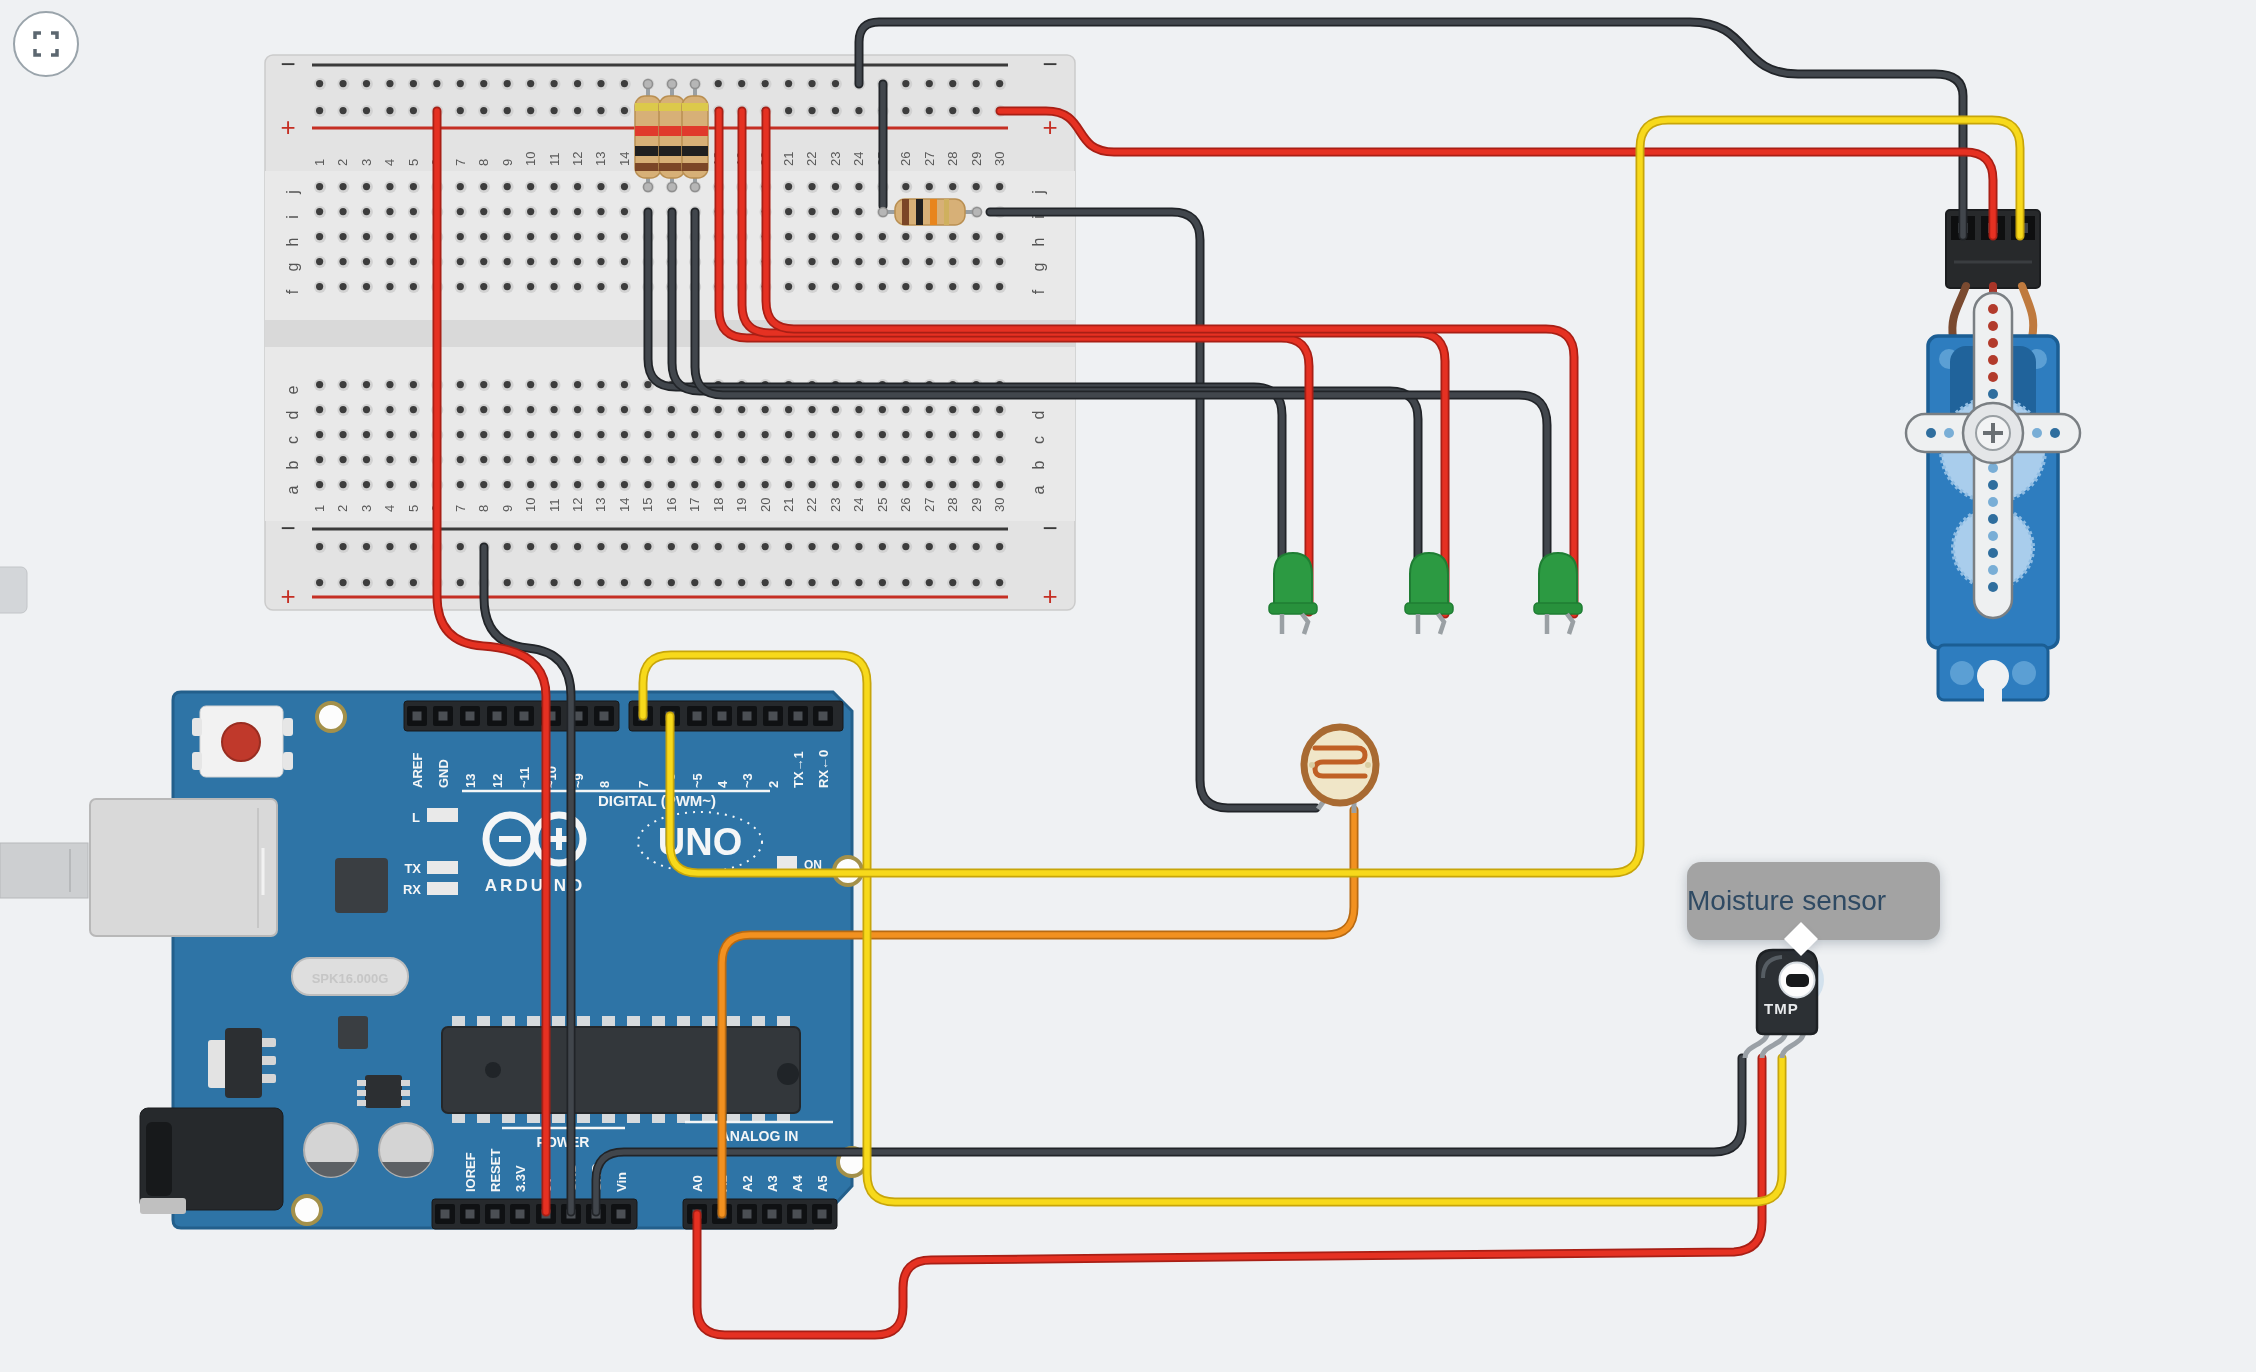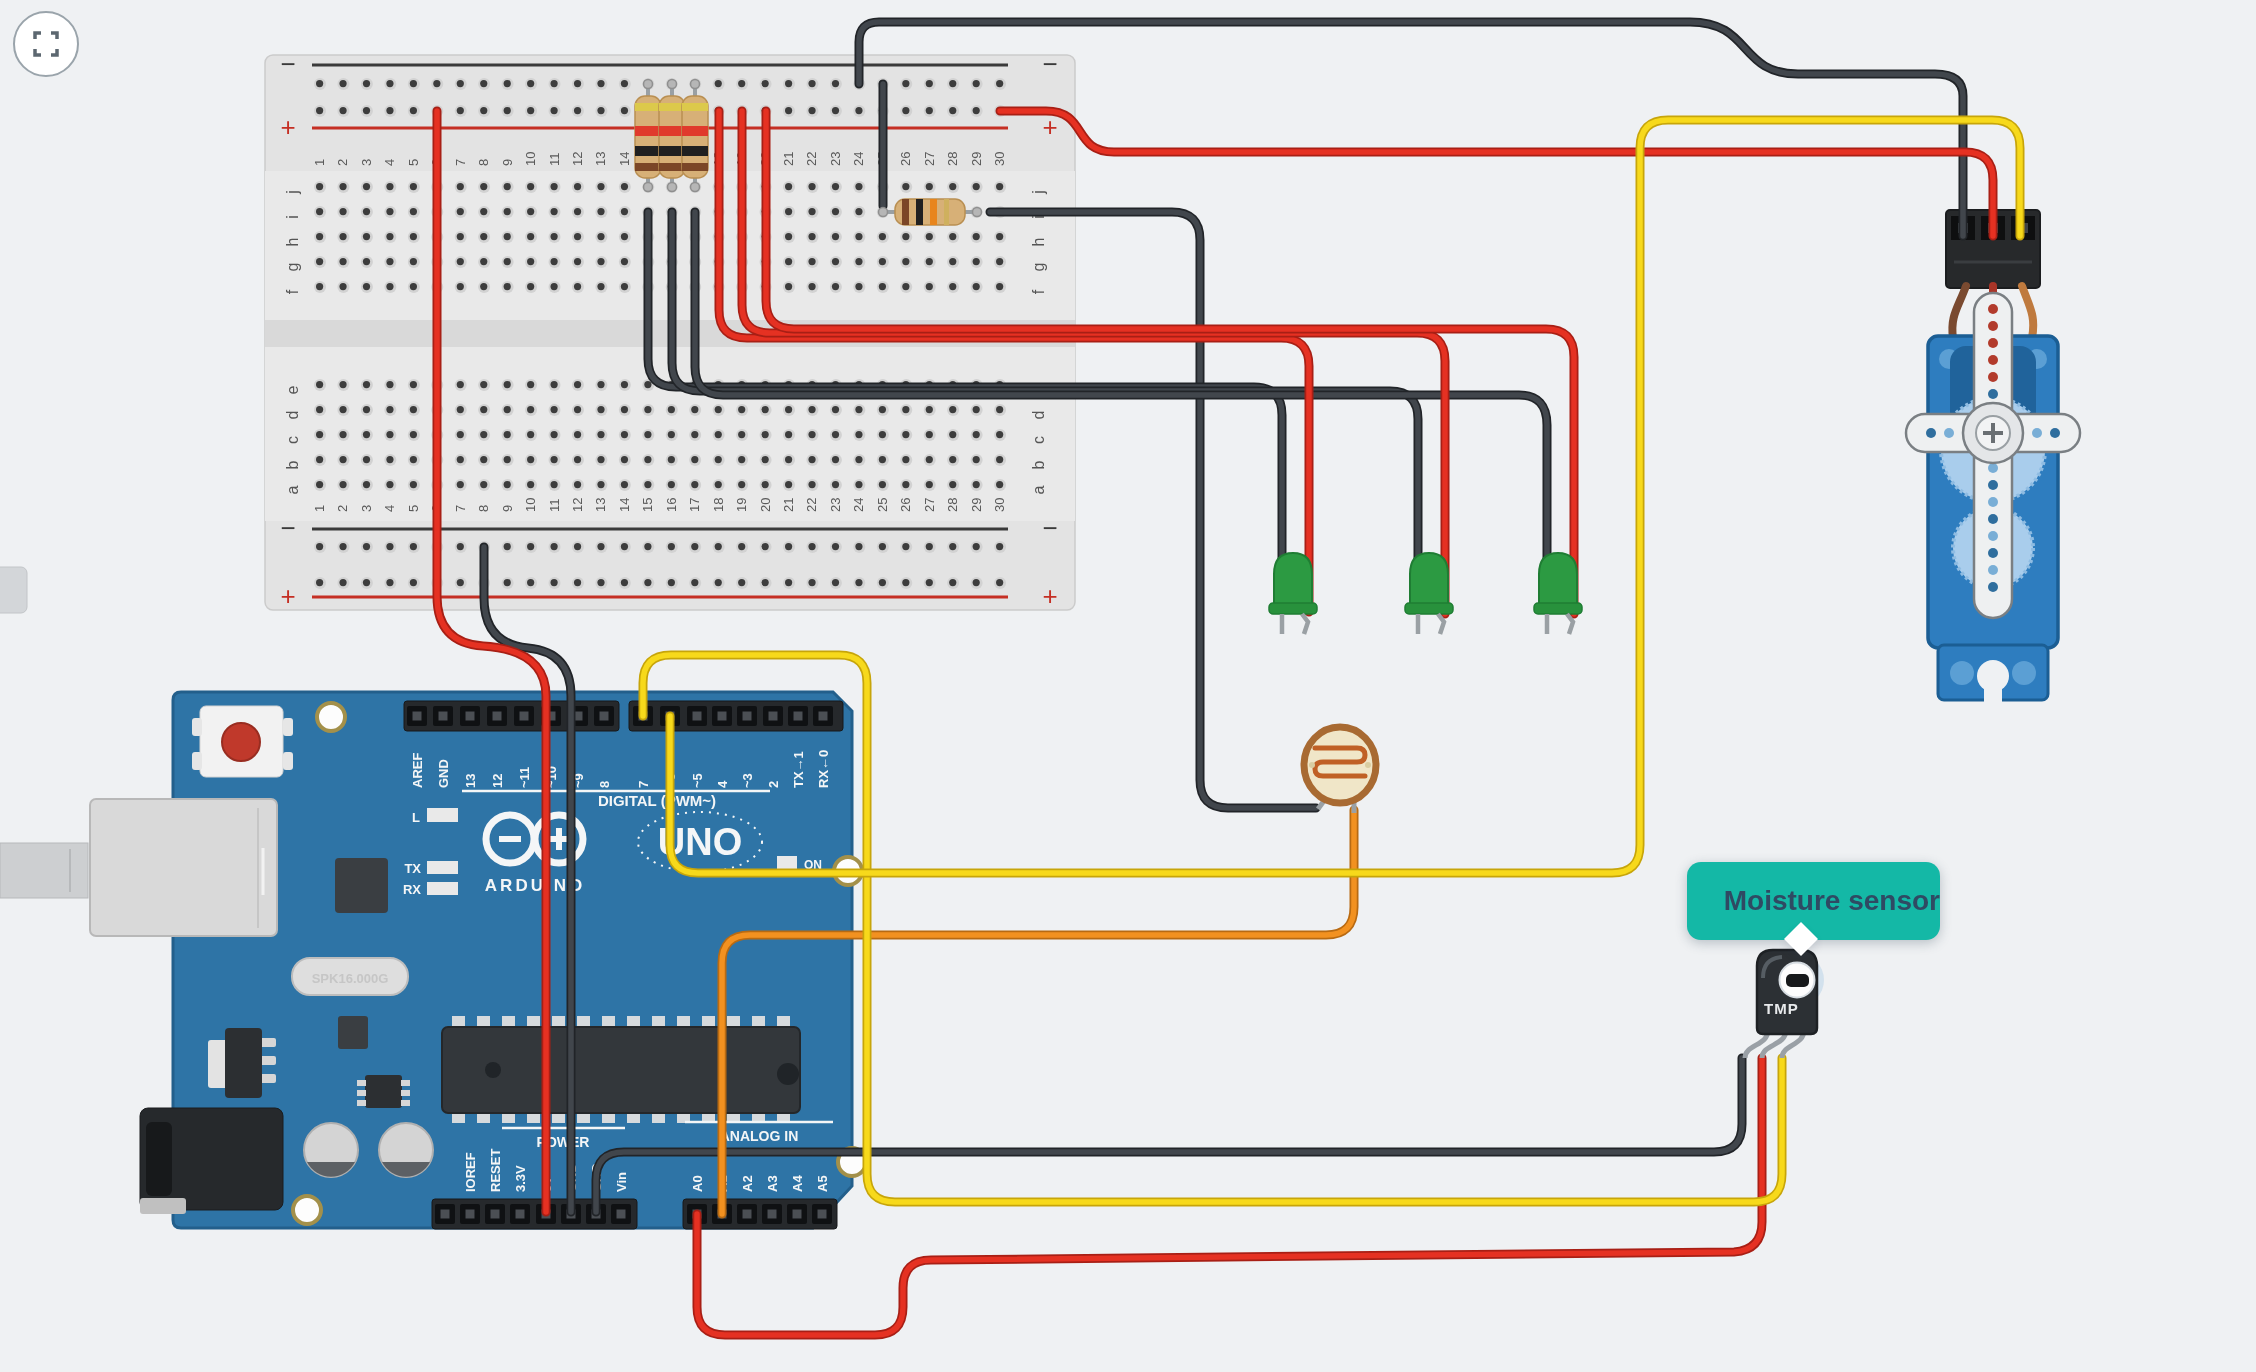--- a/index.html
+++ b/index.html
@@ -1,22 +1,22 @@
 <!DOCTYPE html>
 <html><head>
 <meta charset="utf-8">
 <style>
   html,body{margin:0;padding:0;background:#eff1f3;font-family:"Liberation Sans",sans-serif;}
   #stage{position:relative;width:2256px;height:1372px;background:#eff1f3;overflow:hidden;}
   #scene{position:absolute;left:0;top:0;}
   .fs-btn{position:absolute;left:13px;top:11px;width:66px;height:66px;border-radius:50%;
     background:#ffffff;border:2px solid #9aa4ab;box-sizing:border-box;cursor:pointer;}
-  .tooltip{position:absolute;left:1687px;top:862px;width:253px;height:78px;background:#14b8a6;
-    border-radius:14px;box-shadow:0 3px 12px rgba(40,60,80,.28);text-align:right;line-height:78px;
-    font-size:28px;font-weight:700;color:#2f4a63;}
+  .tooltip{position:absolute;left:1687px;top:862px;width:253px;height:78px;background:#a3a3a3;
+    border-radius:14px;box-shadow:0 3px 12px rgba(40,60,80,.28);text-align:left;line-height:78px;
+    font-size:28px;font-weight:400;color:#2f4a63;}
   .tt-arrow{position:absolute;left:102px;bottom:-11px;width:24px;height:24px;background:#ffffff;
     transform:rotate(45deg);box-shadow:4px 4px 8px rgba(40,60,80,.12);}
   svg text{font-family:"Liberation Sans",sans-serif;}
 </style>
 </head>
 <body>
 
 <div id="stage">
   <svg id="scene" width="2256" height="1372" viewBox="0 0 2256 1372">
       <rect x="0" y="0" width="2256" height="1372" fill="#eff1f3"></rect>

